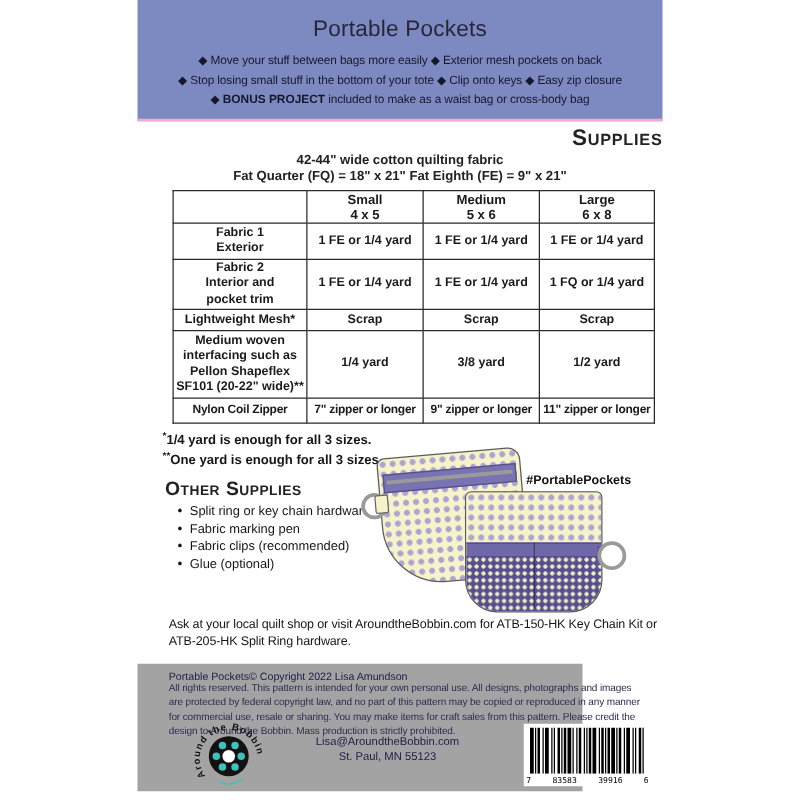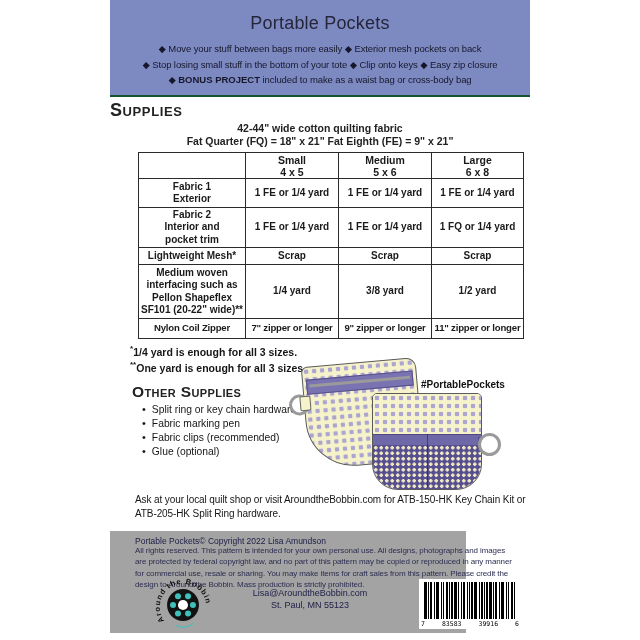--- a/index.html
+++ b/index.html
@@ -3,27 +3,27 @@
 <meta charset="utf-8">
 <style>
   html,body{margin:0;padding:0;}
   body{width:640px;height:640px;background:#ffffff;position:relative;overflow:hidden;
        font-family:"Liberation Sans","DejaVu Sans",sans-serif;color:#1d1d30;}
   .canvas{position:absolute;inset:0;background:#fff;}
   .sheet{position:absolute;left:110px;top:0;width:420px;height:637px;background:#fff;}
 
   
   .header-box{position:absolute;left:0;top:0;width:420px;height:97px;background:#7d8ac1;
-              border-bottom:2px solid #14532d;box-sizing:border-box;text-align:center;}
+              border-bottom:2px solid #f9a8d4;box-sizing:border-box;text-align:center;}
   .header-title{padding-top:13px;font-size:18px;color:#26263a;letter-spacing:.2px;}
   .header-bullets{margin-top:7px;font-size:9.5px;color:#17172c;line-height:15.5px;letter-spacing:-.1px;}
   .header-bullets b{letter-spacing:0;}
 
   
-  .supplies-head{position:absolute;left:0;top:100px;width:420px;text-align:left;
+  .supplies-head{position:absolute;left:0;top:100px;width:420px;text-align:right;
                  font-variant:small-caps;font-weight:bold;font-size:18px;letter-spacing:.6px;color:#222;}
   .supplies-sub{position:absolute;left:0;top:122px;width:420px;text-align:center;
                 font-size:10.5px;font-weight:bold;color:#222;}
   .supplies-sub2{position:absolute;left:0;top:135px;width:420px;text-align:center;
                  font-size:10.5px;font-weight:bold;color:#222;}
 
   
   table.supplies{position:absolute;left:28px;top:152px;width:365px;border-collapse:collapse;
                  table-layout:fixed;}
   table.supplies td{border:1.5px solid #2a2a2a;text-align:center;vertical-align:middle;

